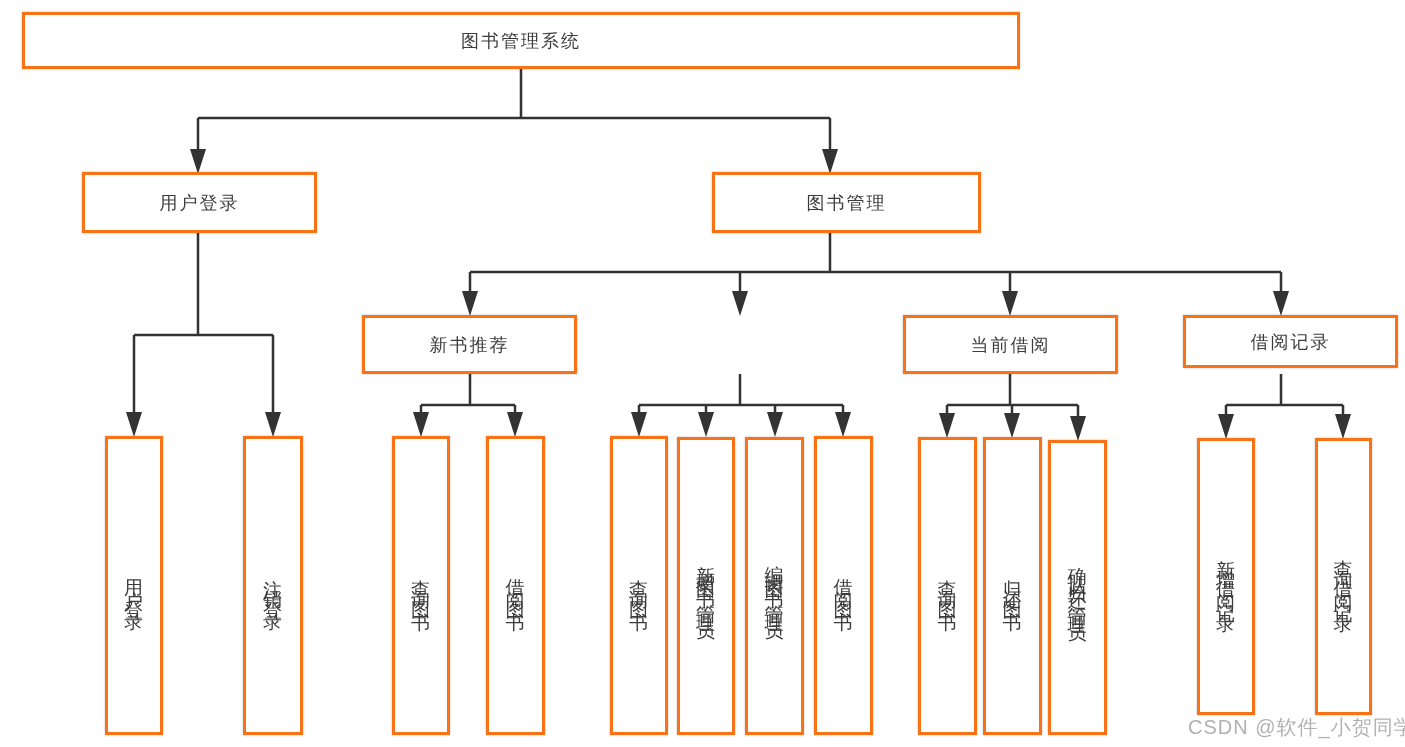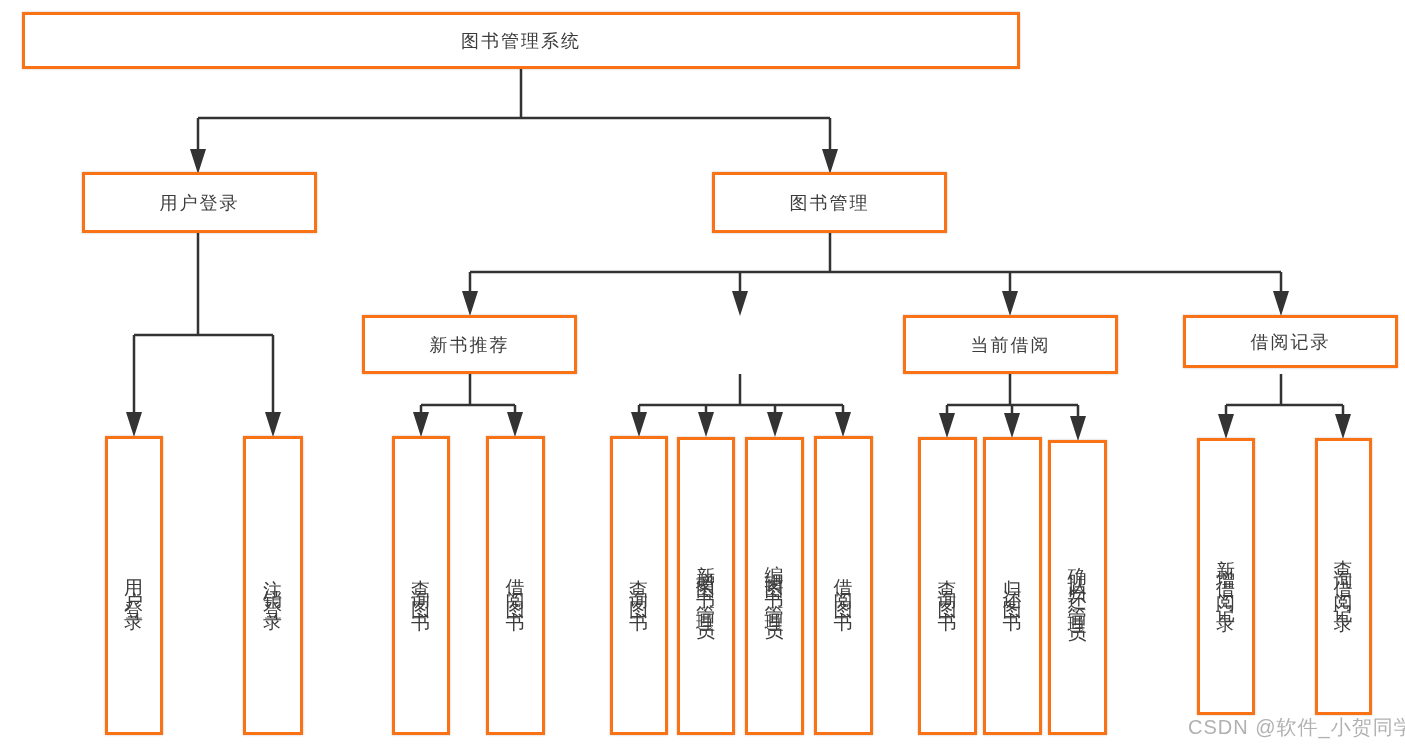--- a/index.html
+++ b/index.html
@@ -48,21 +48,21 @@
       M462 291 h16 l-8 25 z  M732 291 h16 l-8 25 z  M1002 291 h16 l-8 25 z  M1273 291 h16 l-8 25 z
       M413 412 h16 l-8 25 z  M507 412 h16 l-8 25 z
       M631 412 h16 l-8 25 z  M698 412 h16 l-8 25 z  M767 412 h16 l-8 25 z  M835 412 h16 l-8 25 z
       M939 413 h16 l-8 25 z  M1004 413 h16 l-8 25 z  M1070 416 h16 l-8 25 z
       M1218 414 h16 l-8 25 z M1335 414 h16 l-8 25 z"></path>
   </svg>
 
   <div class="node hbox" style="left:22px;top:12px;width:998px;height:57px;">图书管理系统</div>
 
   <div class="node hbox" style="left:82px;top:172px;width:235px;height:61px;">用户登录</div>
-  <div class="node hbox" style="left:712px;top:172px;width:235px;height:61px;">图书管理</div>
+  <div class="node hbox" style="left:712px;top:172px;width:269px;height:61px;">图书管理</div>
 
   <div class="node hbox" style="left:362px;top:315px;width:215px;height:59px;">新书推荐</div>
   <div class="node hbox" style="left:903px;top:315px;width:215px;height:59px;">当前借阅</div>
   <div class="node hbox" style="left:1163px;top:315px;width:215px;height:53px;margin-left:20px;">借阅记录</div>
 
   <div class="node" style="left:105px;top:436px;width:58px;height:299px;">
     <span class="vtext">用户登录</span>
   </div>
   <div class="node" style="left:243px;top:436px;width:60px;height:299px;">
     <span class="vtext">注销登录</span>

